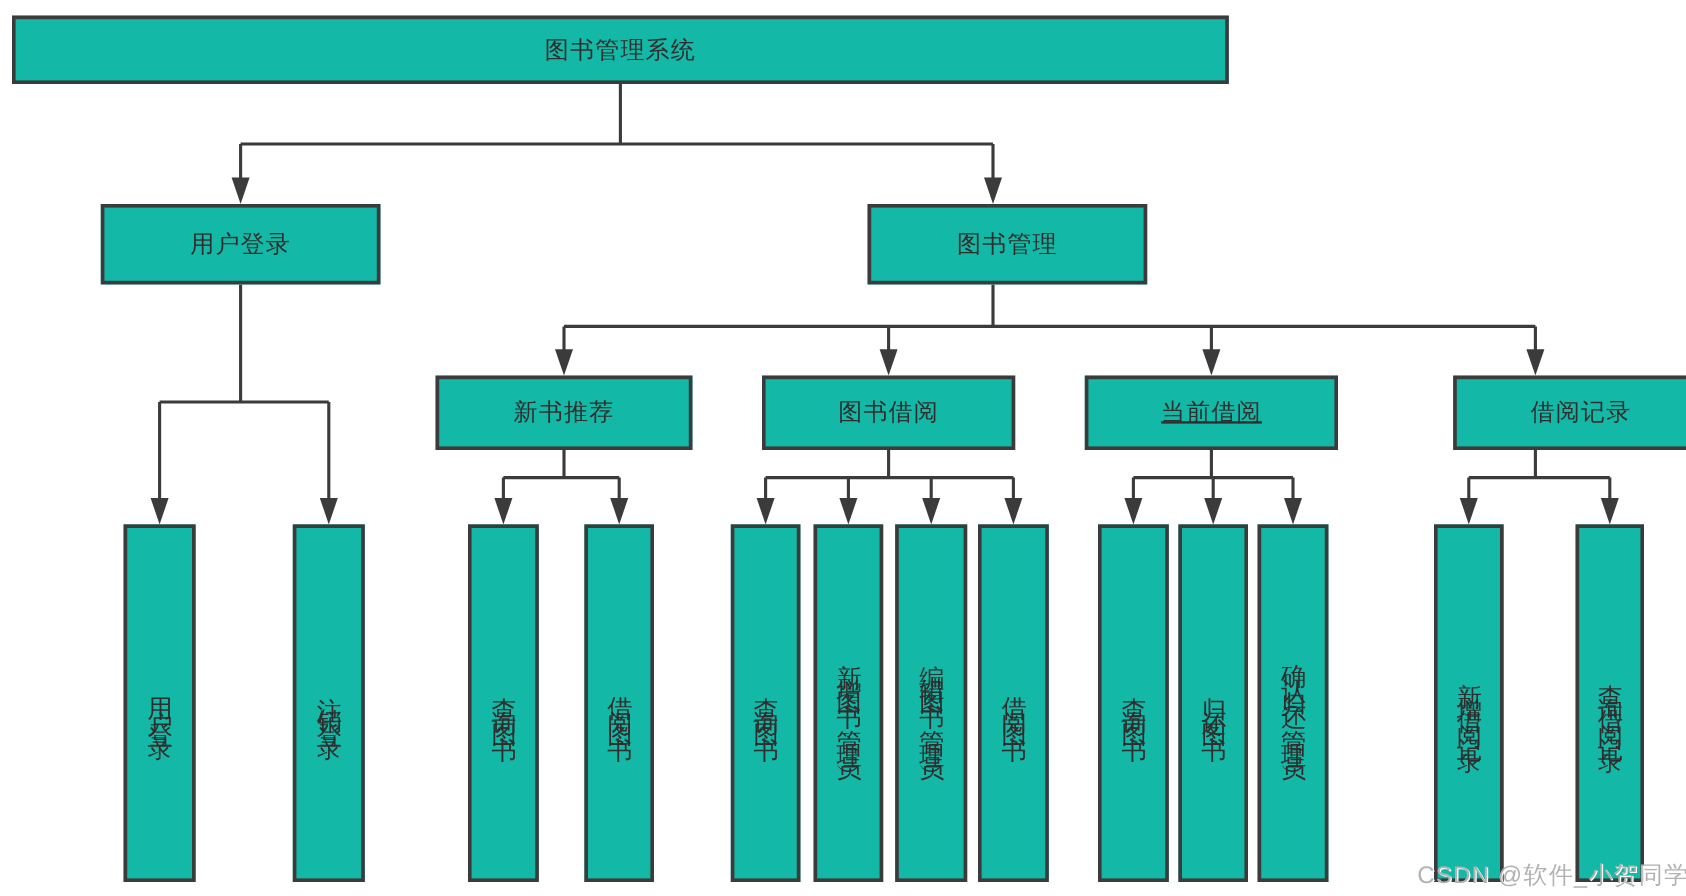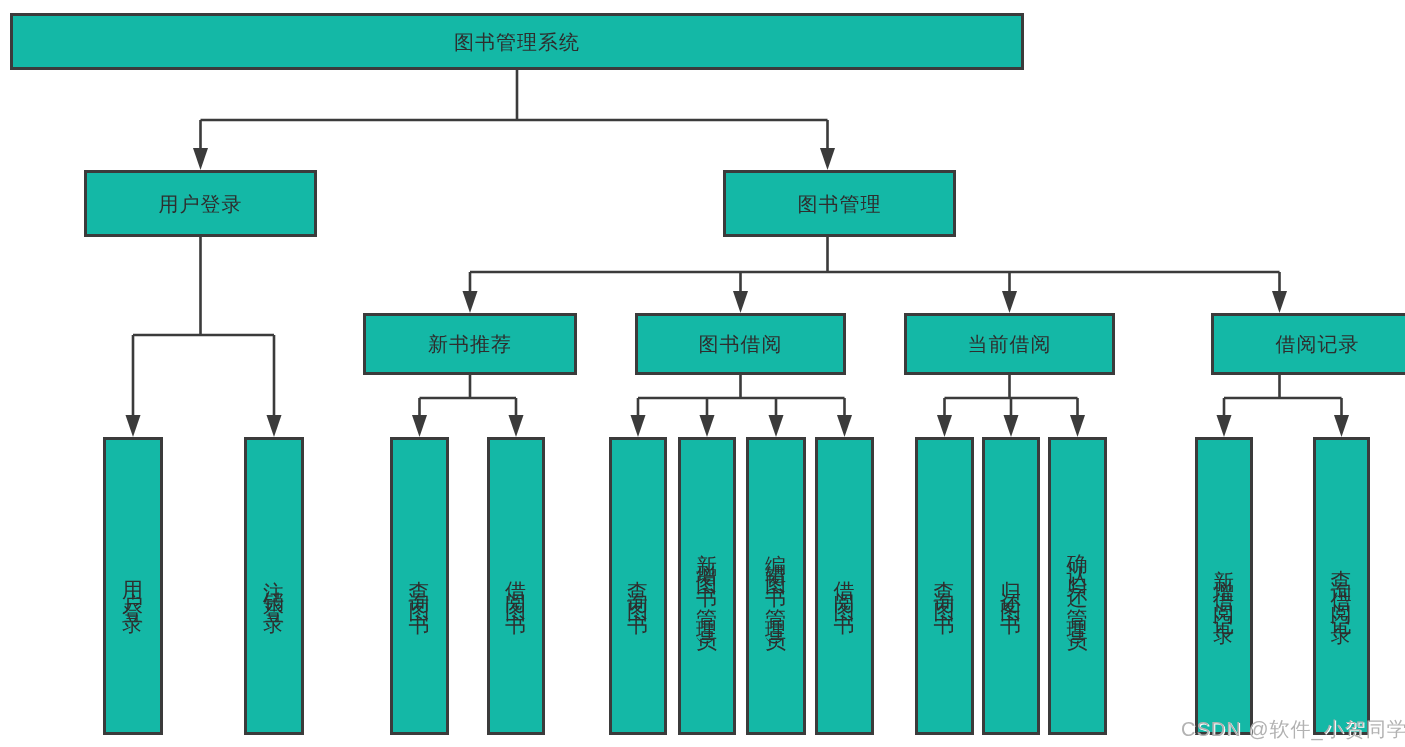--- a/index.html
+++ b/index.html
@@ -85,21 +85,21 @@
     </g>
   </svg>
 
   <div class="box h" style="left:10px; top:13px; width:1014px; height:57px;">图书管理系统</div>
 
   <div class="box h" style="left:84px; top:170px; width:233px; height:67px;">用户登录</div>
   <div class="box h" style="left:711px; top:170px; width:233px; height:67px;margin-left:12px;">图书管理</div>
 
   <div class="box h" style="left:635px; top:313px; width:211px; height:62px;">图书借阅</div>
   <div class="box h" style="left:363px; top:313px; width:214px; height:62px;">新书推荐</div>
-  <div class="box h" style="left:904px; top:313px; width:211px; height:62px;">当前借阅</div>
+  <div class="box h" style="left:904px; top:313px; width:211px; height:62px;text-decoration:underline;">当前借阅</div>
   <div class="box h" style="left:1173px; top:313px; width:213px; height:62px;margin-left:38px;">借阅记录</div>
 
   <div class="box v" style="left:103px; top:437px; width:60px; height:298px;">
       <span>用户登录</span>
     </div>
   <div class="box v" style="left:244px; top:437px; width:60px; height:298px;">
       <span>注销登录</span>
     </div>
 
   <div class="box v" style="left:390px; top:437px; width:59px; height:298px;">

